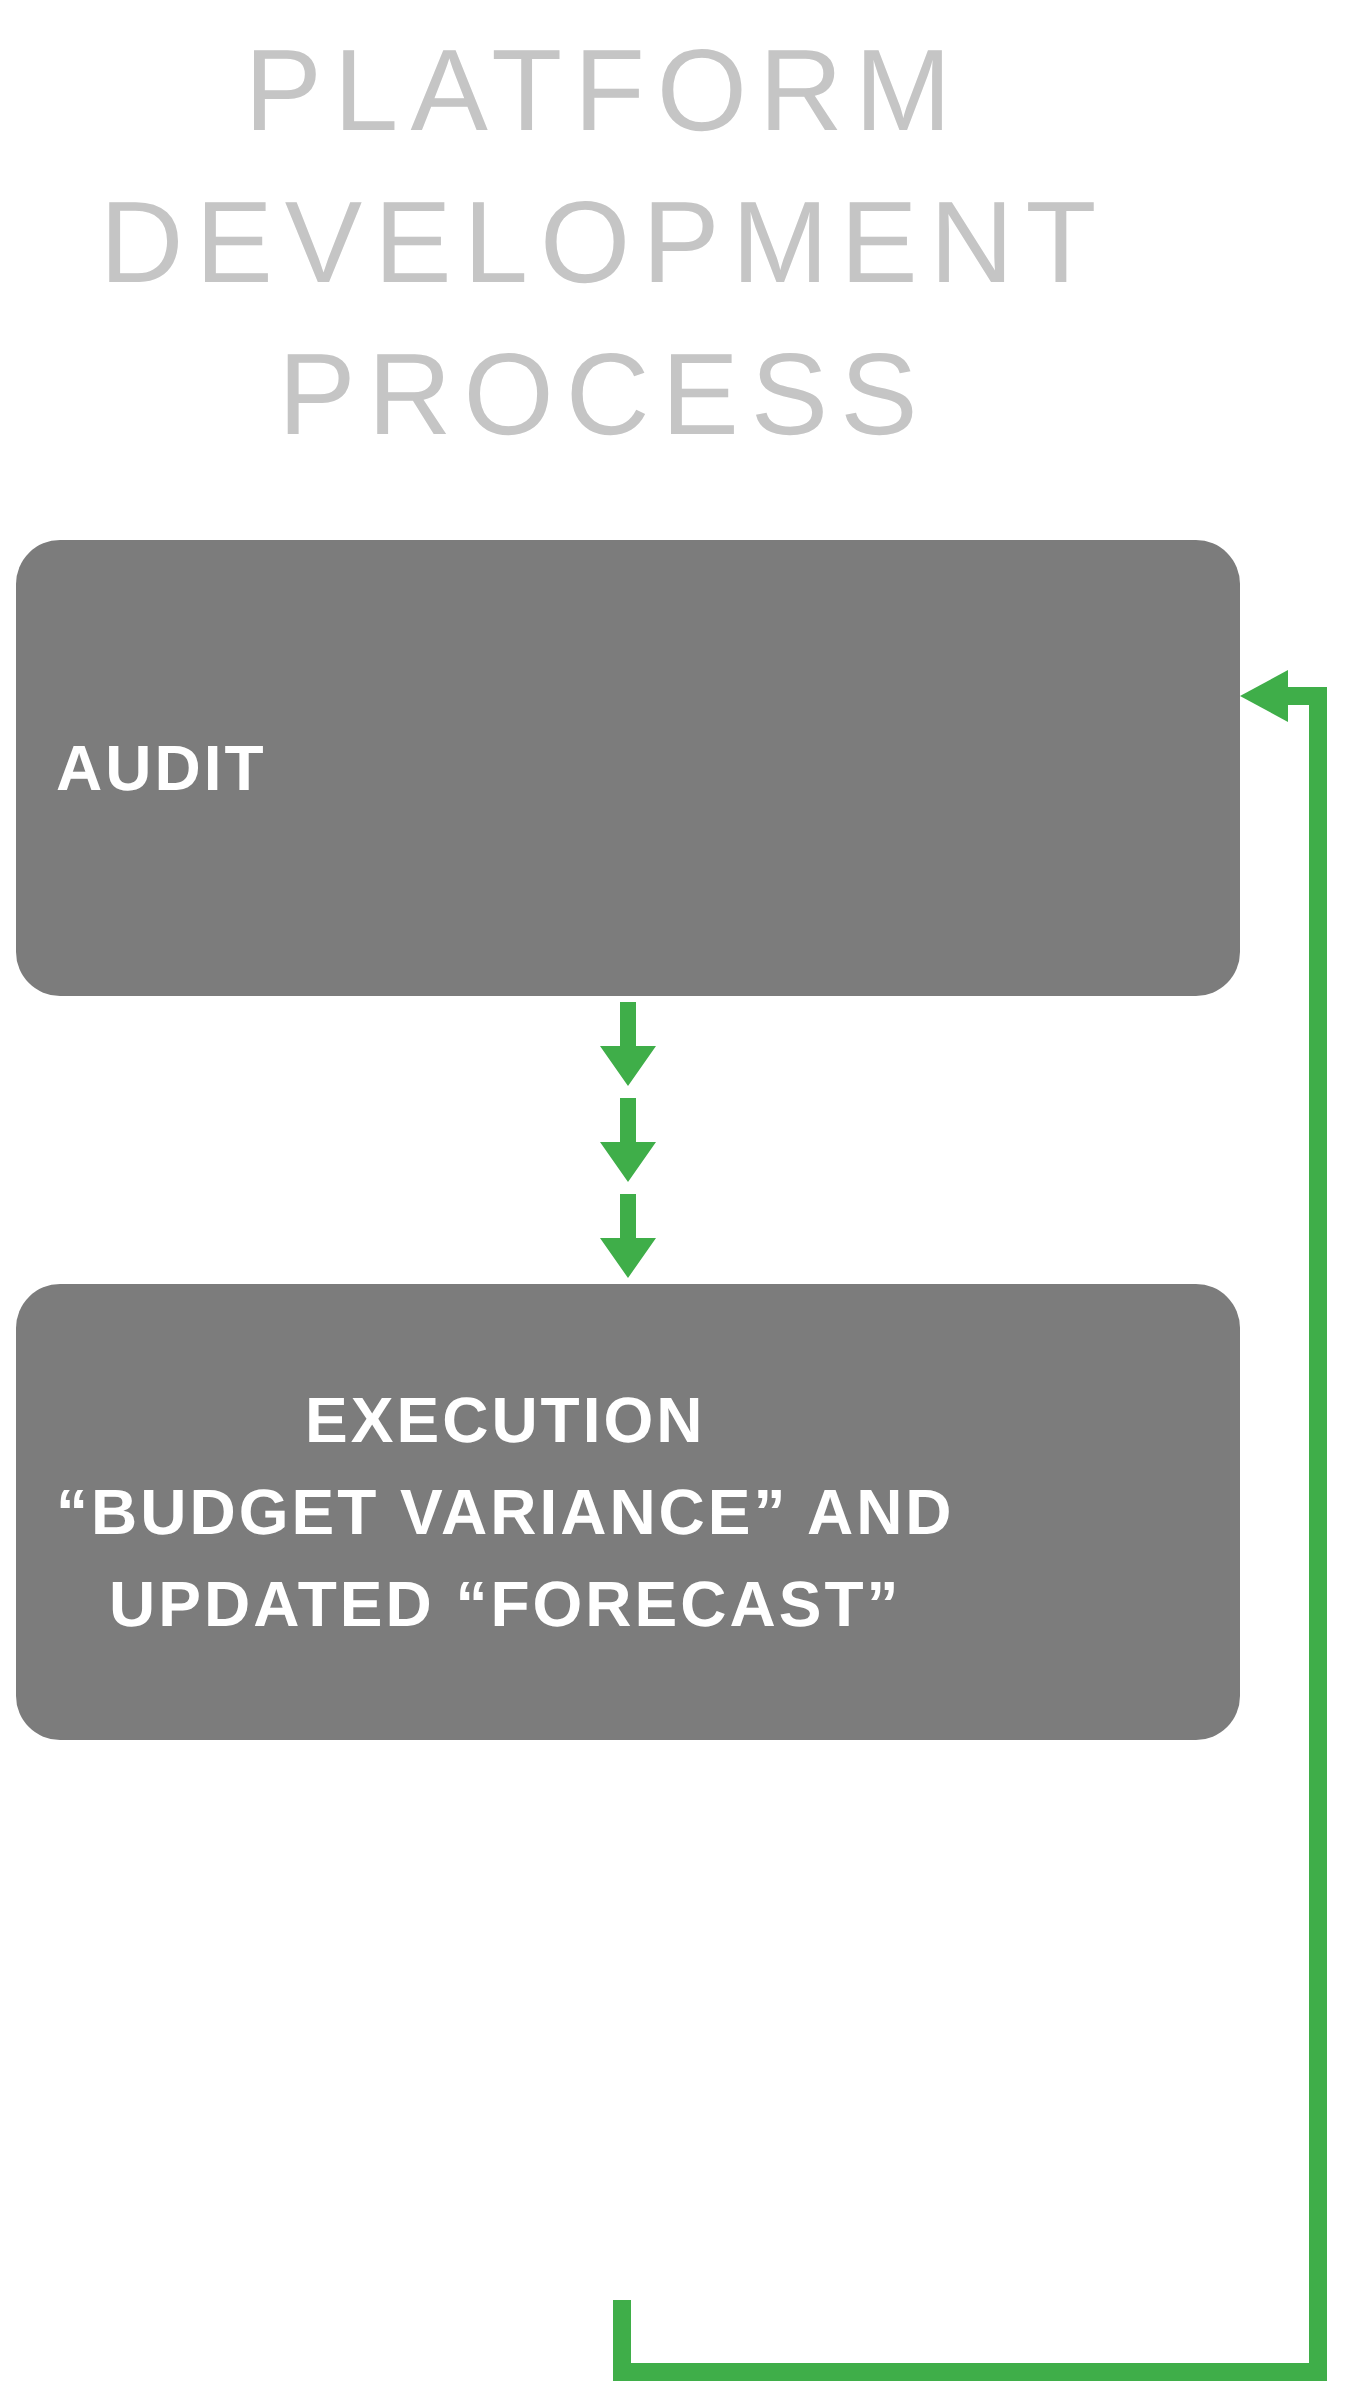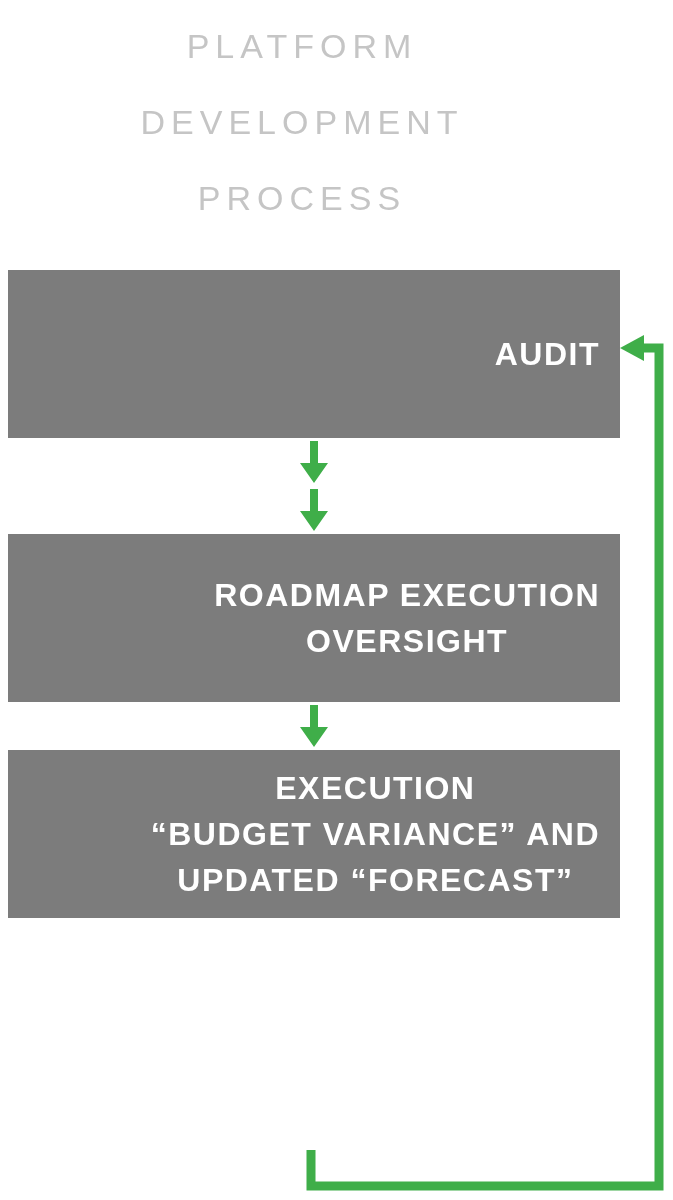--- a/index.html
+++ b/index.html
@@ -18,42 +18,43 @@
     background:var(--background);
     font-family:"Liberation Sans", sans-serif;
     overflow:hidden;
   }
   .title{
     position:absolute;
     left:8px;
     top:8px;
     width:588px;
     text-align:center;
-    font-size:34px;
+    font-size:58px;
     font-weight:200;
     letter-spacing:6px;
     line-height:76px;
     color:var(--title-gray);
     white-space:pre-line;
     text-transform:uppercase;
   }
   .flow{
     position:absolute;
     left:8px;
     top:270px;
     width:612px;
     display:flex;
     flex-direction:column;
   }
   .box{
-    height:168px;
+    height:228px;
     background:var(--box-gray);
     display:flex;
     align-items:center;
-    justify-content:flex-end;
+    justify-content:flex-start;
+    border-radius:22px;
   }
   .box-label{
     color:var(--step-text);
     font-size:32px;
     font-weight:bold;
     letter-spacing:1.5px;
     line-height:46px;
     text-align:center;
     white-space:pre-line;
     text-transform:uppercase;
@@ -107,24 +108,20 @@
       </svg>
     </div>
 
 
     <div class="gap">
       <svg class="down-arrow" viewBox="0 0 30 42" xmlns="http://www.w3.org/2000/svg">
         <path d="M11 0 H19 V22 H29 L15 42 L1 22 H11 Z"></path>
       </svg>
     </div>
 
-    <div class="box">
-      <span class="box-label">ROADMAP EXECUTION
-OVERSIGHT</span>
-    </div>
 
     <div class="gap">
       <svg class="down-arrow" viewBox="0 0 30 42" xmlns="http://www.w3.org/2000/svg">
         <path d="M11 0 H19 V22 H29 L15 42 L1 22 H11 Z"></path>
       </svg>
     </div>
 
     <div class="box">
       <span class="box-label">EXECUTION
 “BUDGET VARIANCE” AND

